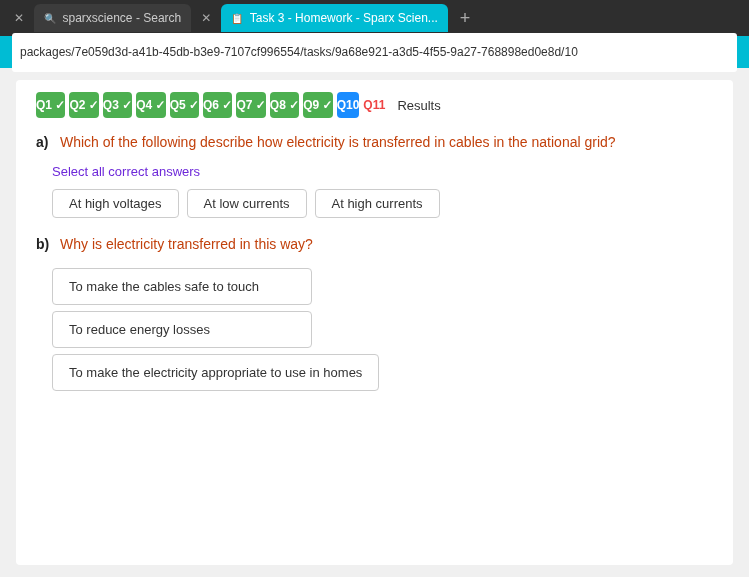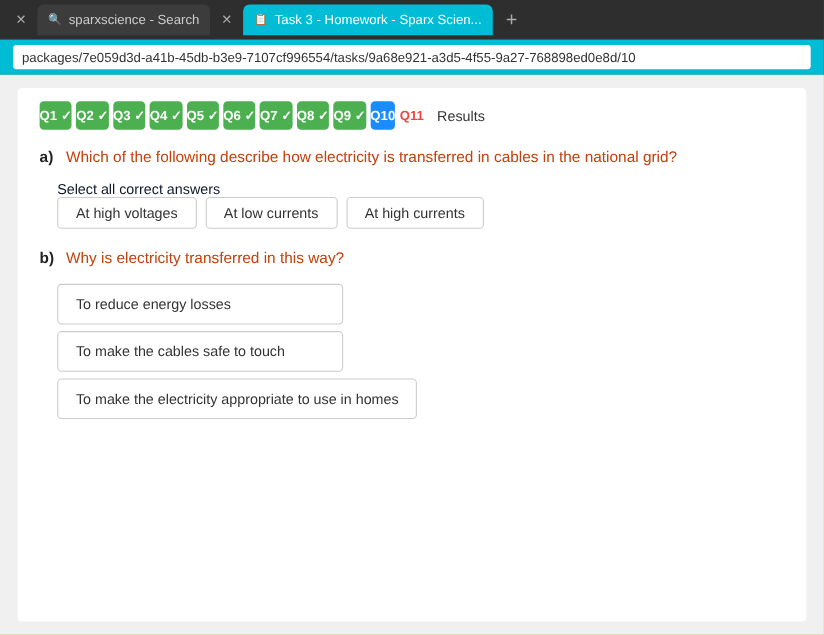--- a/index.html
+++ b/index.html
@@ -69,21 +69,21 @@
       height: 32px;
       display: flex;
       align-items: center;
       padding: 0 12px;
       gap: 8px;
     }
 
     .address-bar-url {
       background: #fff;
       flex: 1;
-      height: 22px;
+      height: 39px;
       border-radius: 3px;
       padding: 0 8px;
       font-size: 12px;
       color: #333;
       display: flex;
       align-items: center;
     }
 
     
     .page-content {
@@ -145,21 +145,22 @@
     }
 
     .question-text {
       font-size: 14px;
       color: #c2410c;
       margin-bottom: 8px;
     }
 
     .select-all-text {
       font-size: 13px;
-      color: #0f172a;
+      color: #6d28d9;
+      margin-bottom: 10px;
       margin-left: 16px;
     }
 
     .answer-options {
       display: flex;
       gap: 8px;
       margin-left: 16px;
       margin-bottom: 18px;
       flex-wrap: wrap;
     }
@@ -271,20 +272,20 @@
         <button class="answer-btn">At high currents</button>
       </div>
 
     <div class="section-b">
       <div class="question-row">
         <span class="q-letter">b)</span>
         <span class="question-text">Why is electricity transferred in this way?</span>
       </div>
       <div class="reason-options">
 
-      <button class="reason-btn">To reduce energy losses</button>
-          <button class="reason-btn">To make the cables safe to touch</button>
+      <button class="reason-btn">To make the cables safe to touch</button>
+          <button class="reason-btn">To reduce energy losses</button>
           <button class="reason-btn">To make the electricity appropriate to use in homes</button>
         </div>
     </div>
 
   </div>
 </div>
 
 </body></html>

